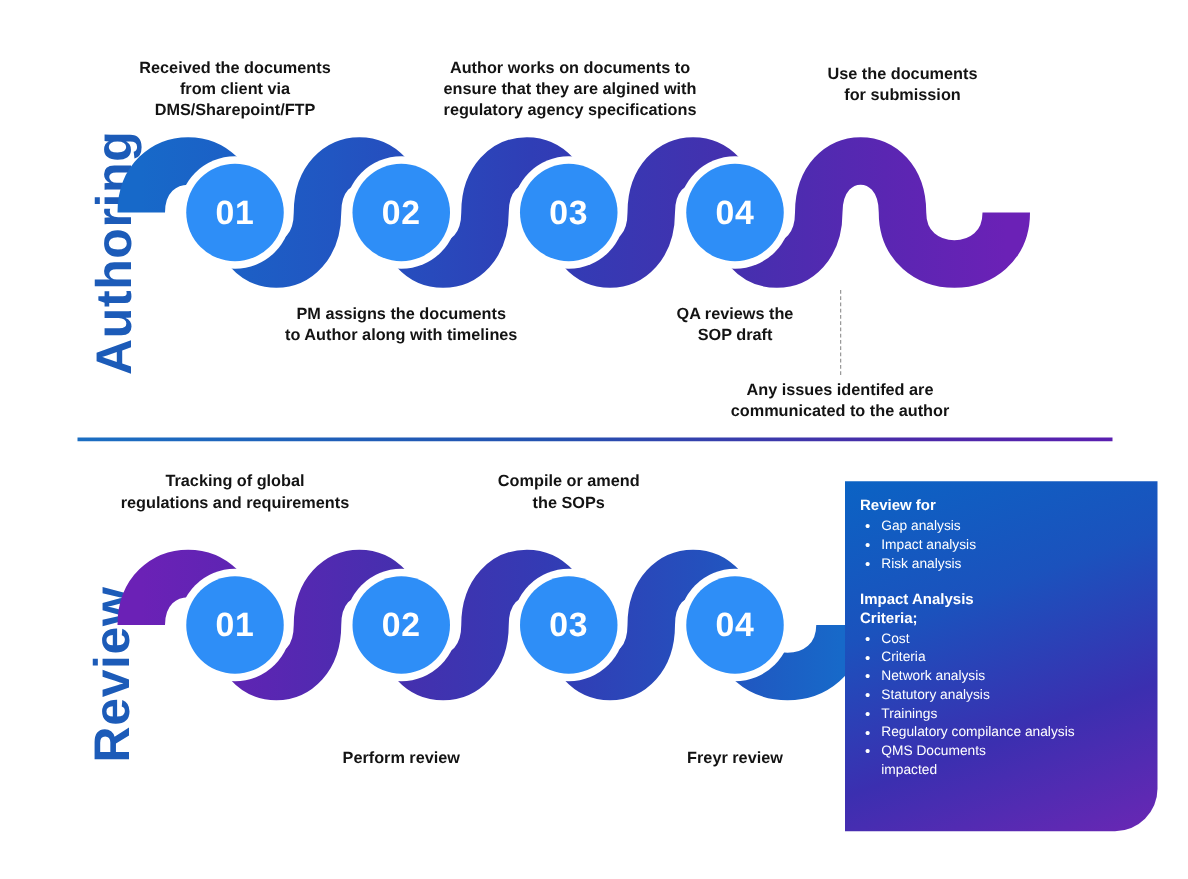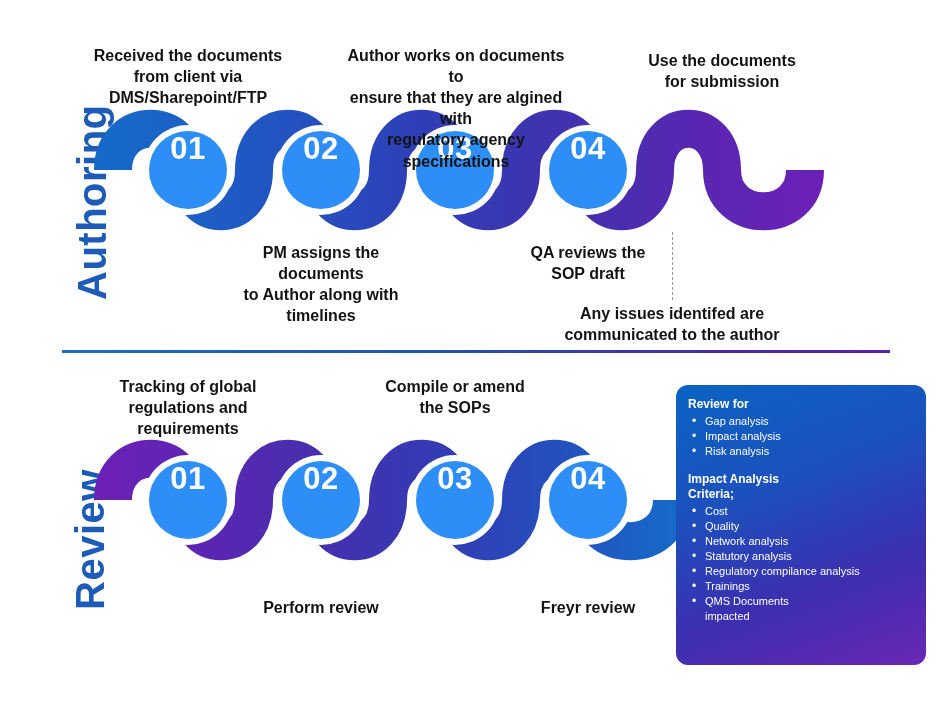--- a/index.html
+++ b/index.html
@@ -38,34 +38,34 @@
   #authoring-wave{top:95px;}
   #review-wave{top:425px;}
 
   
   .step-circle{
     position:absolute;
     width:78px;height:78px;
     border-radius:50%;
     background:#2e8ef7;
     color:#ffffff;
-    font-size:31px;
+    font-size:27px;
     font-weight:bold;
     display:flex;
-    align-items:flex-start;
+    align-items:center;
     justify-content:center;
     letter-spacing:.5px;
     box-shadow:0 0 0 6px #ffffff;
   }
 
   
   .caption{
     position:absolute;
     color:#131313;
-    font-size:16px;
+    font-size:13px;
     font-weight:bold;
     line-height:1.32;
     text-align:center;
     white-space:pre-line;
   }
 
   
   #issue-connector{
     position:absolute;
     left:672px;top:232px;
@@ -84,21 +84,20 @@
   
   #info-panel{
     position:absolute;
     left:676px;top:385px;
     width:250px;height:280px;
     background:linear-gradient(160deg,#0b63c4 0%,#1b52bd 35%,#3b2fb0 68%,#6a27b4 100%);
     border-bottom-right-radius:34px;
     color:#ffffff;
     padding:12px 10px 10px 12px;
     box-sizing:border-box;
-    border-radius:12px;
   }
   .panel-cols{display:flex;gap:10px;}
   .panel-col{flex:1;}
   .panel-col.narrow{flex:0 0 108px;}
   .panel-h{
     font-size:12px;font-weight:bold;margin:0 0 3px 0;line-height:1.2;
   }
   .panel-h.spaced{margin-top:13px;}
   ul.panel-list{
     list-style:none;margin:0;padding:0;
@@ -228,22 +227,22 @@
           <li>Gap analysis</li>
           <li>Impact analysis</li>
           <li>Risk analysis</li>
         </ul>
       </div>
     </div>
 
     <div class="panel-h spaced" style="width:120px;">Impact Analysis Criteria;</div>
     <ul class="panel-list">
       <li>Cost</li>
-      <li>Quality</li>
+      <li>Criteria</li>
       <li>Network analysis</li>
       <li>Statutory analysis</li>
+      <li>Trainings</li>
       <li>Regulatory compilance analysis</li>
-      <li>Trainings</li>
       <li style="width:108px;">QMS Documents impacted</li>
     </ul>
   </div>
 
 </div>
 
 </body></html>

